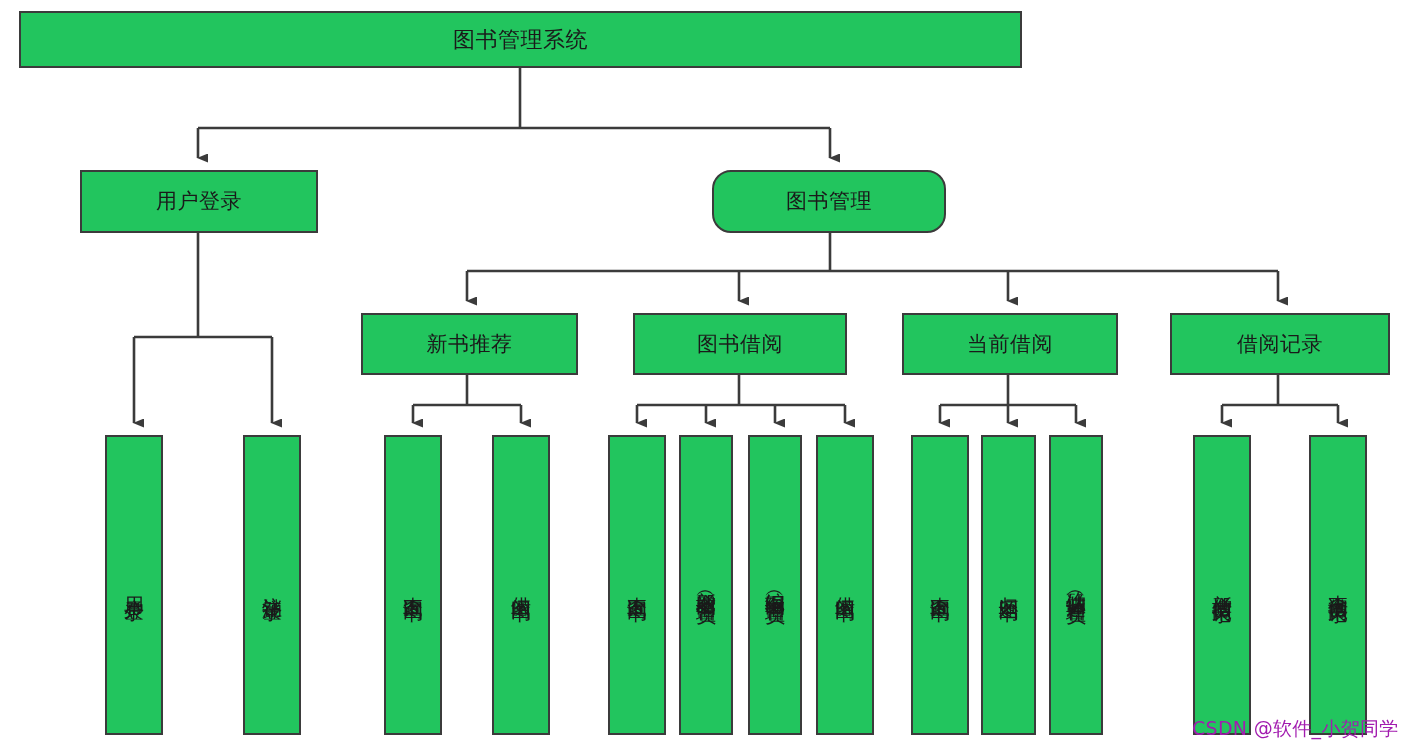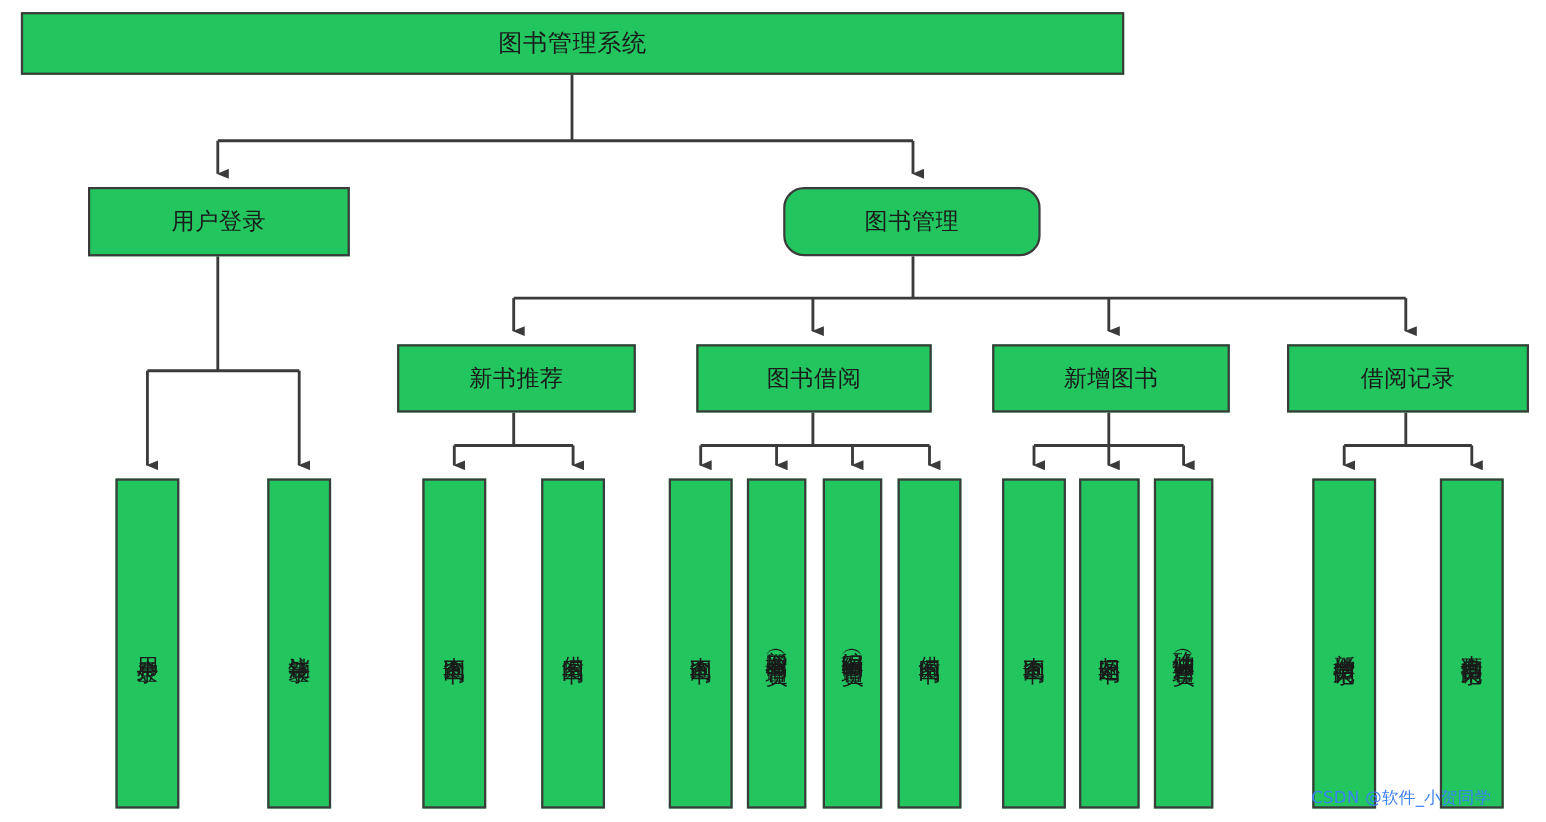--- a/index.html
+++ b/index.html
@@ -49,22 +49,22 @@
     writing-mode: vertical-rl;
     text-orientation: upright;
     font-size: 20px;
     letter-spacing: 2px;
     line-height: 1.05;
     white-space: normal;
   }
   .node-box.root .node-label { font-size: 22px; }
   .watermark {
     position: absolute;
-    color: #3b82f6;
-    font-size: 15px;
+    color: #a21caf;
+    font-size: 19px;
     white-space: nowrap;
     letter-spacing: 0.3px;
     pointer-events: none;
   }
 </style>
 </head>
 <body>
 
 <div id="diagram-root">
 
@@ -129,21 +129,21 @@
     <span class="node-label">图书管理</span>
   </div>
 
   <div class="node-box" style="left:361px; top:313px; width:217px; height:62px;">
     <span class="node-label">新书推荐</span>
   </div>
   <div class="node-box" style="left:633px; top:313px; width:214px; height:62px;">
     <span class="node-label">图书借阅</span>
   </div>
   <div class="node-box" style="left:902px; top:313px; width:216px; height:62px;">
-    <span class="node-label">新增图书</span>
+    <span class="node-label">当前借阅</span>
   </div>
   <div class="node-box" style="left:1170px; top:313px; width:220px; height:62px;">
     <span class="node-label">借阅记录</span>
   </div>
 
   <div class="node-box vertical" style="left:105px; top:435px; width:58px; height:300px;">
     <span class="node-label">用户登录</span>
   </div>
   <div class="node-box vertical" style="left:243px; top:435px; width:58px; height:300px;">
     <span class="node-label">注销登录</span>

